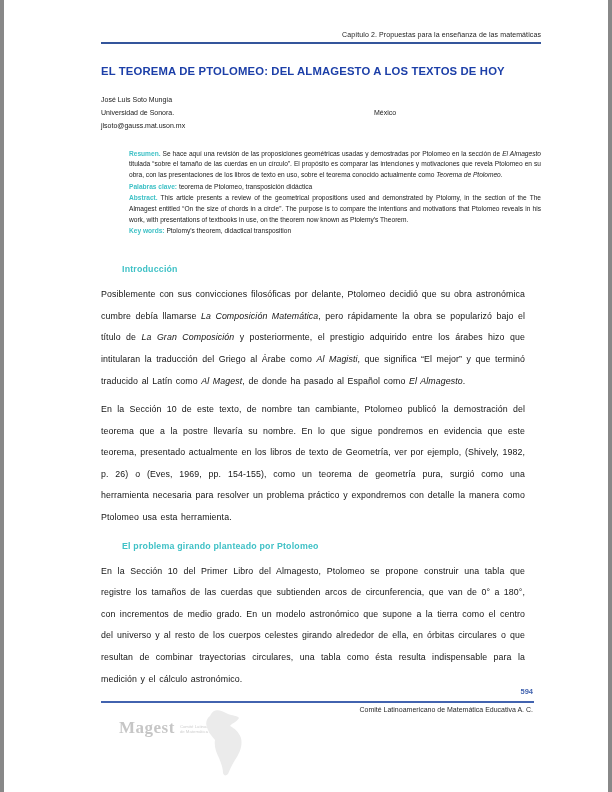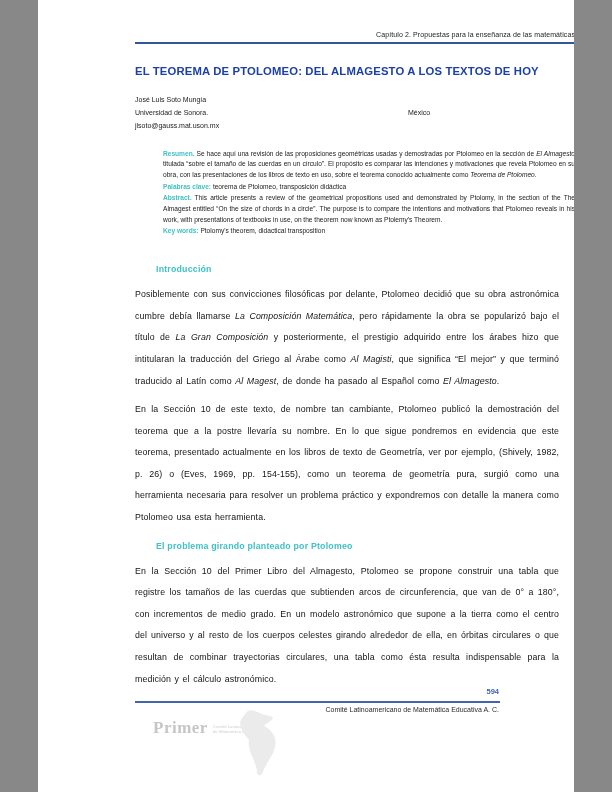--- a/index.html
+++ b/index.html
@@ -1,17 +1,17 @@
 <!DOCTYPE html>
 <html><head>
 <meta charset="utf-8">
 <style>
   html,body{margin:0;padding:0;background:#888;}
   .page{
-    position:relative;width:536px;height:792px;background:#ffffff;
+    position:relative;width:604px;height:792px;background:#ffffff;
     margin:0 auto;overflow:hidden;
     font-family:"Liberation Sans", sans-serif;color:#1a1a1a;
   }
   .content{position:absolute;left:97px;top:0;width:440px;}
   .running-header{margin-top:31px;}
   .rh-text{text-align:right;font-size:7px;color:#1b1b1b;letter-spacing:0.1px;}
   .rh-rule{margin-top:4px;height:1.5px;background:#34559b;}
   .title{
     margin:21px 0 0 0;font-size:11.3px;font-weight:bold;color:#1c3fa8;
     letter-spacing:0.15px;line-height:13px;
@@ -79,21 +79,21 @@
     <h2 class="sect sect2">El problema girando planteado por Ptolomeo</h2>
     <p class="body-p"><span>En la Sección 10 del Primer Libro del Almagesto, Ptolomeo se propone construir una tabla que registre los tamaños de las cuerdas que subtienden arcos de circunferencia, que van de 0° a 180°, con incrementos de medio grado. En un modelo astronómico que supone a la tierra como el centro del universo y al resto de los cuerpos celestes girando alrededor de ella, en órbitas circulares o que resultan de combinar trayectorias circulares, una tabla como ésta resulta indispensable para la medición y el cálculo astronómico.</span></p>
 
   </div>
 
   <div class="page-num">594</div>
   <div class="footer-rule"></div>
   <div class="footer-org">Comité Latinoamericano de Matemática Educativa A. C.</div>
 
   <div class="clame">
-    <span class="clame-word">Primer</span>
+    <span class="clame-word">Magest</span>
     <span class="clame-sub">
       <span>Comité Latinoamericano</span><br>
       <span>de Matemática Educativa</span>
     </span>
   </div>
 
   <svg class="latam-map" width="46" height="66" viewBox="0 0 46 66">
     <path fill="#ebebeb" d="M10,1 C14,-1 20,2 24,4 C28,6 33,5 35,8 C33,12 28,13 26,16 C30,18 35,22 37,28 C39,36 35,44 31,50 C28,55 26,59 24,64 C22,66 20,66 19,63 C19,58 17,53 15,48 C12,42 10,36 11,30 C8,26 4,22 3,17 C1,13 3,8 6,6 C7,4 8,2 10,1 Z"></path>
   </svg>
 </div>

